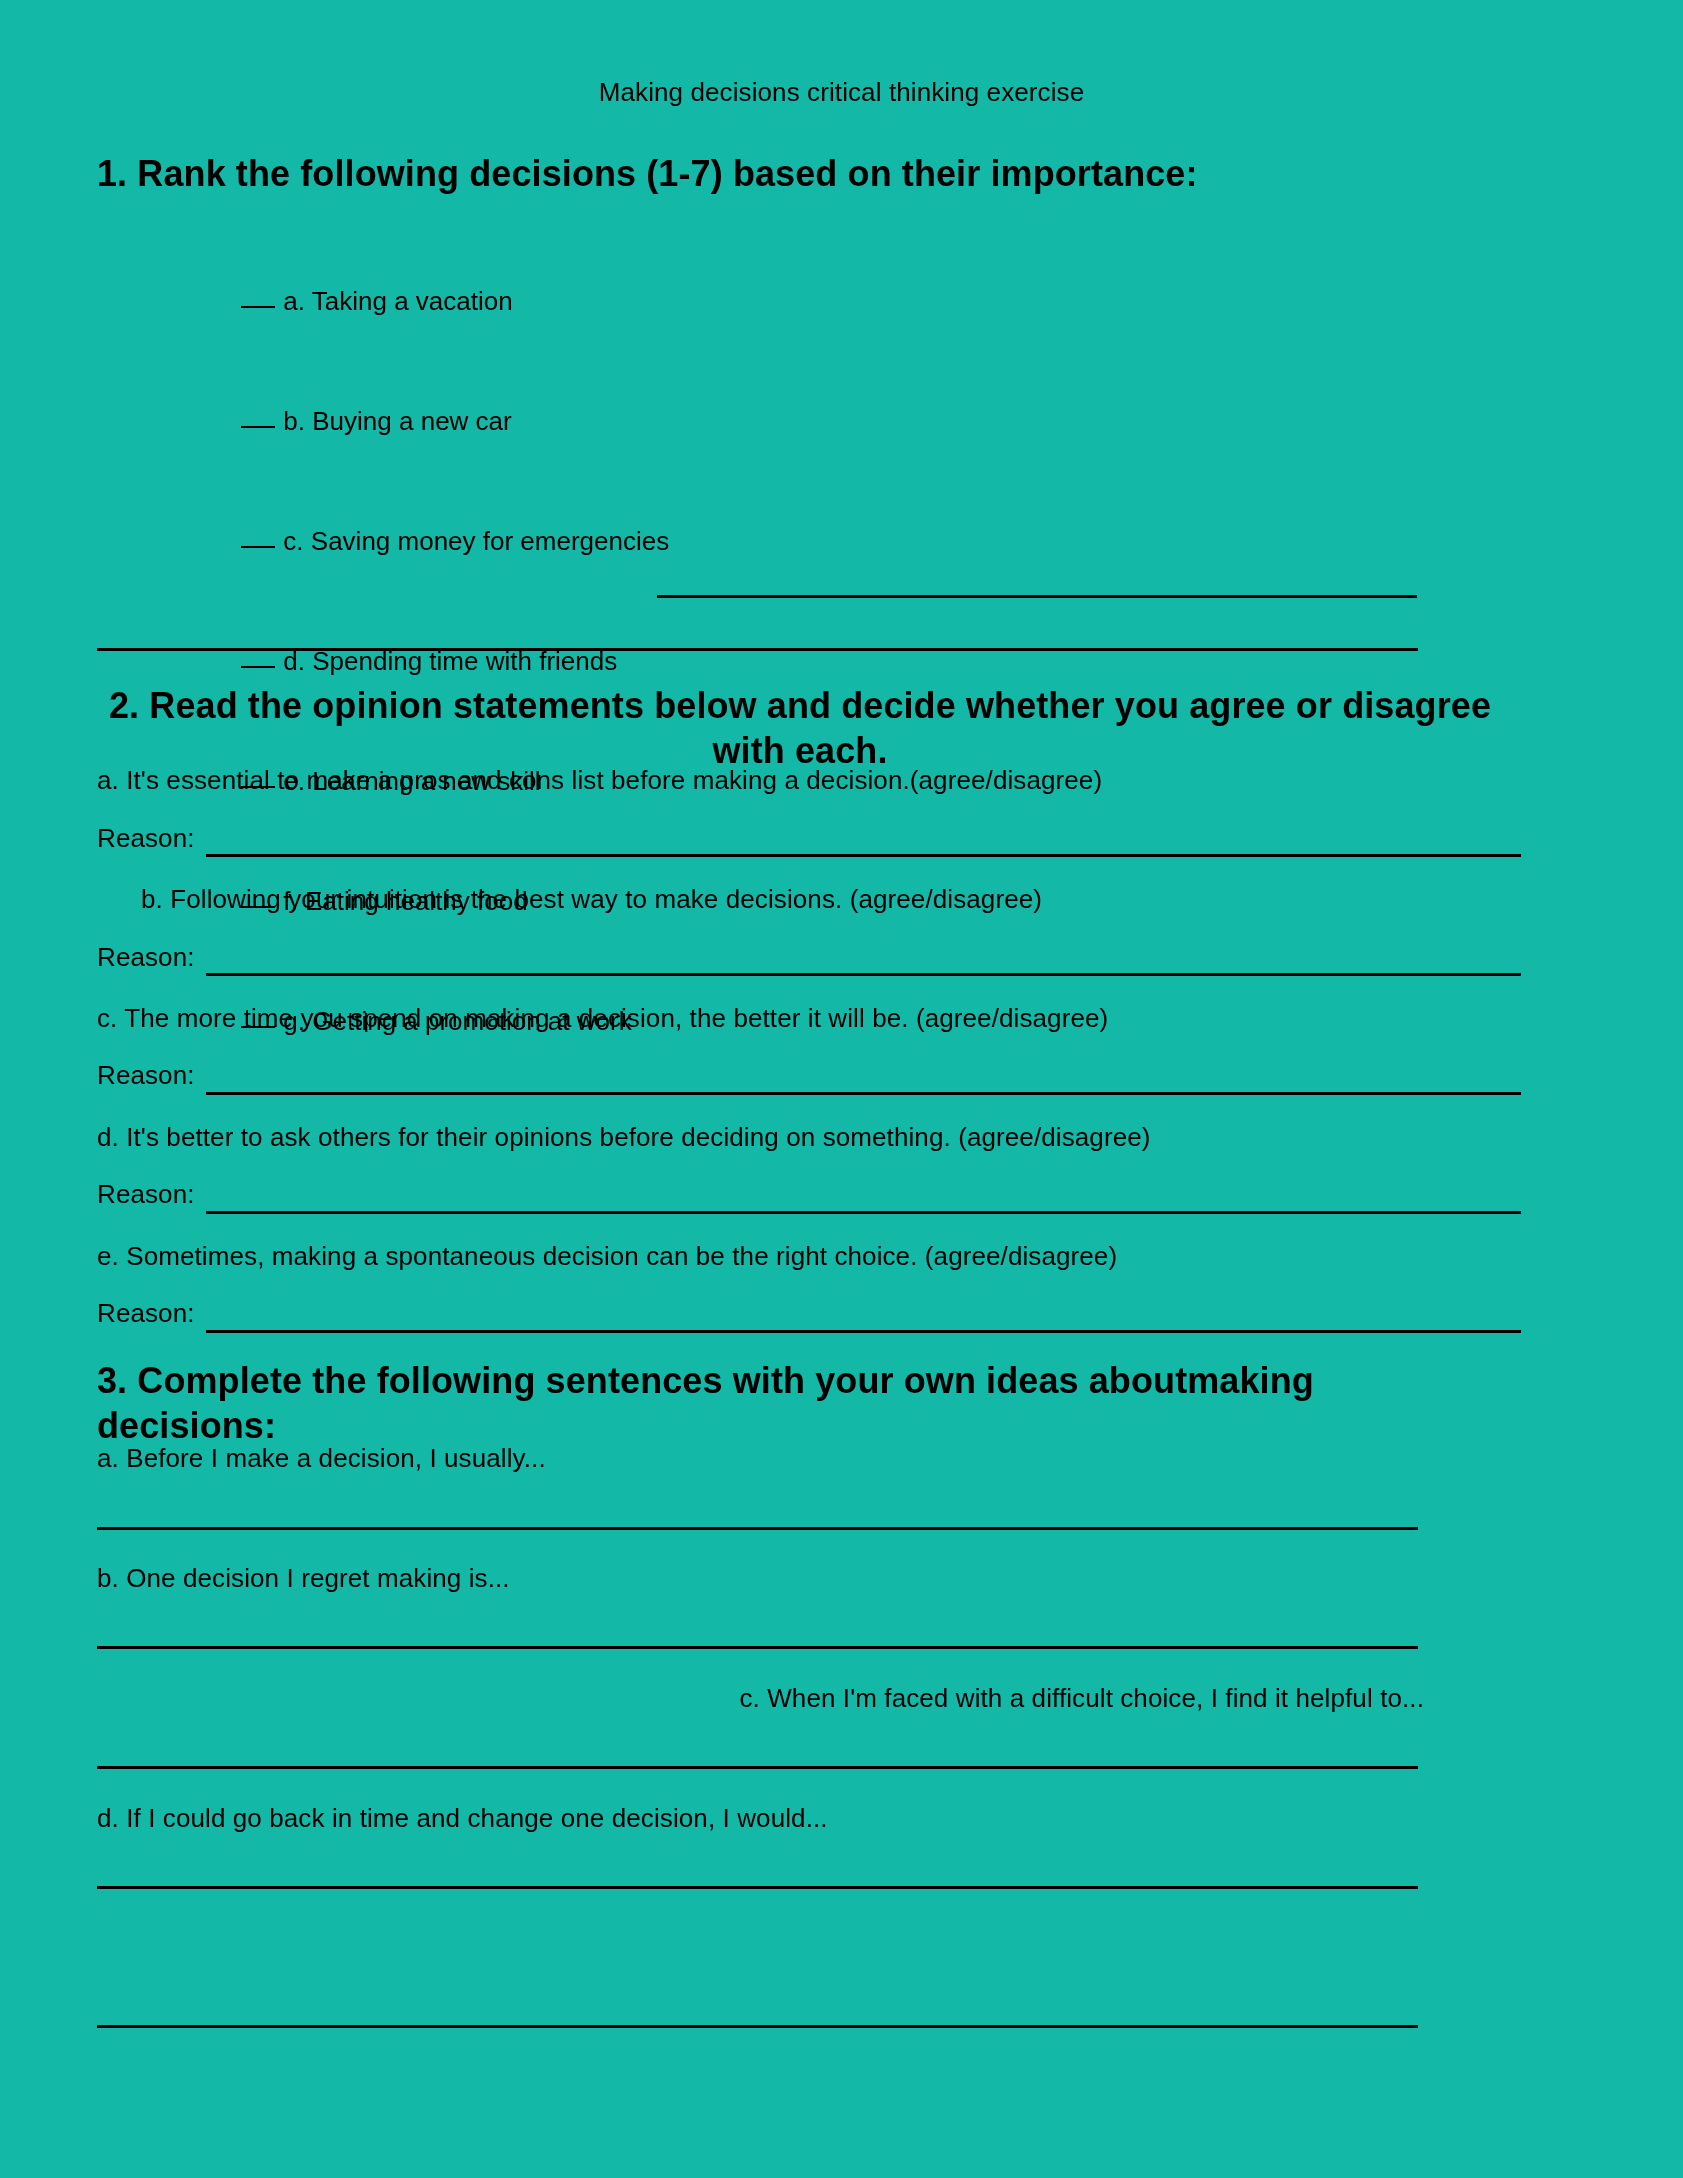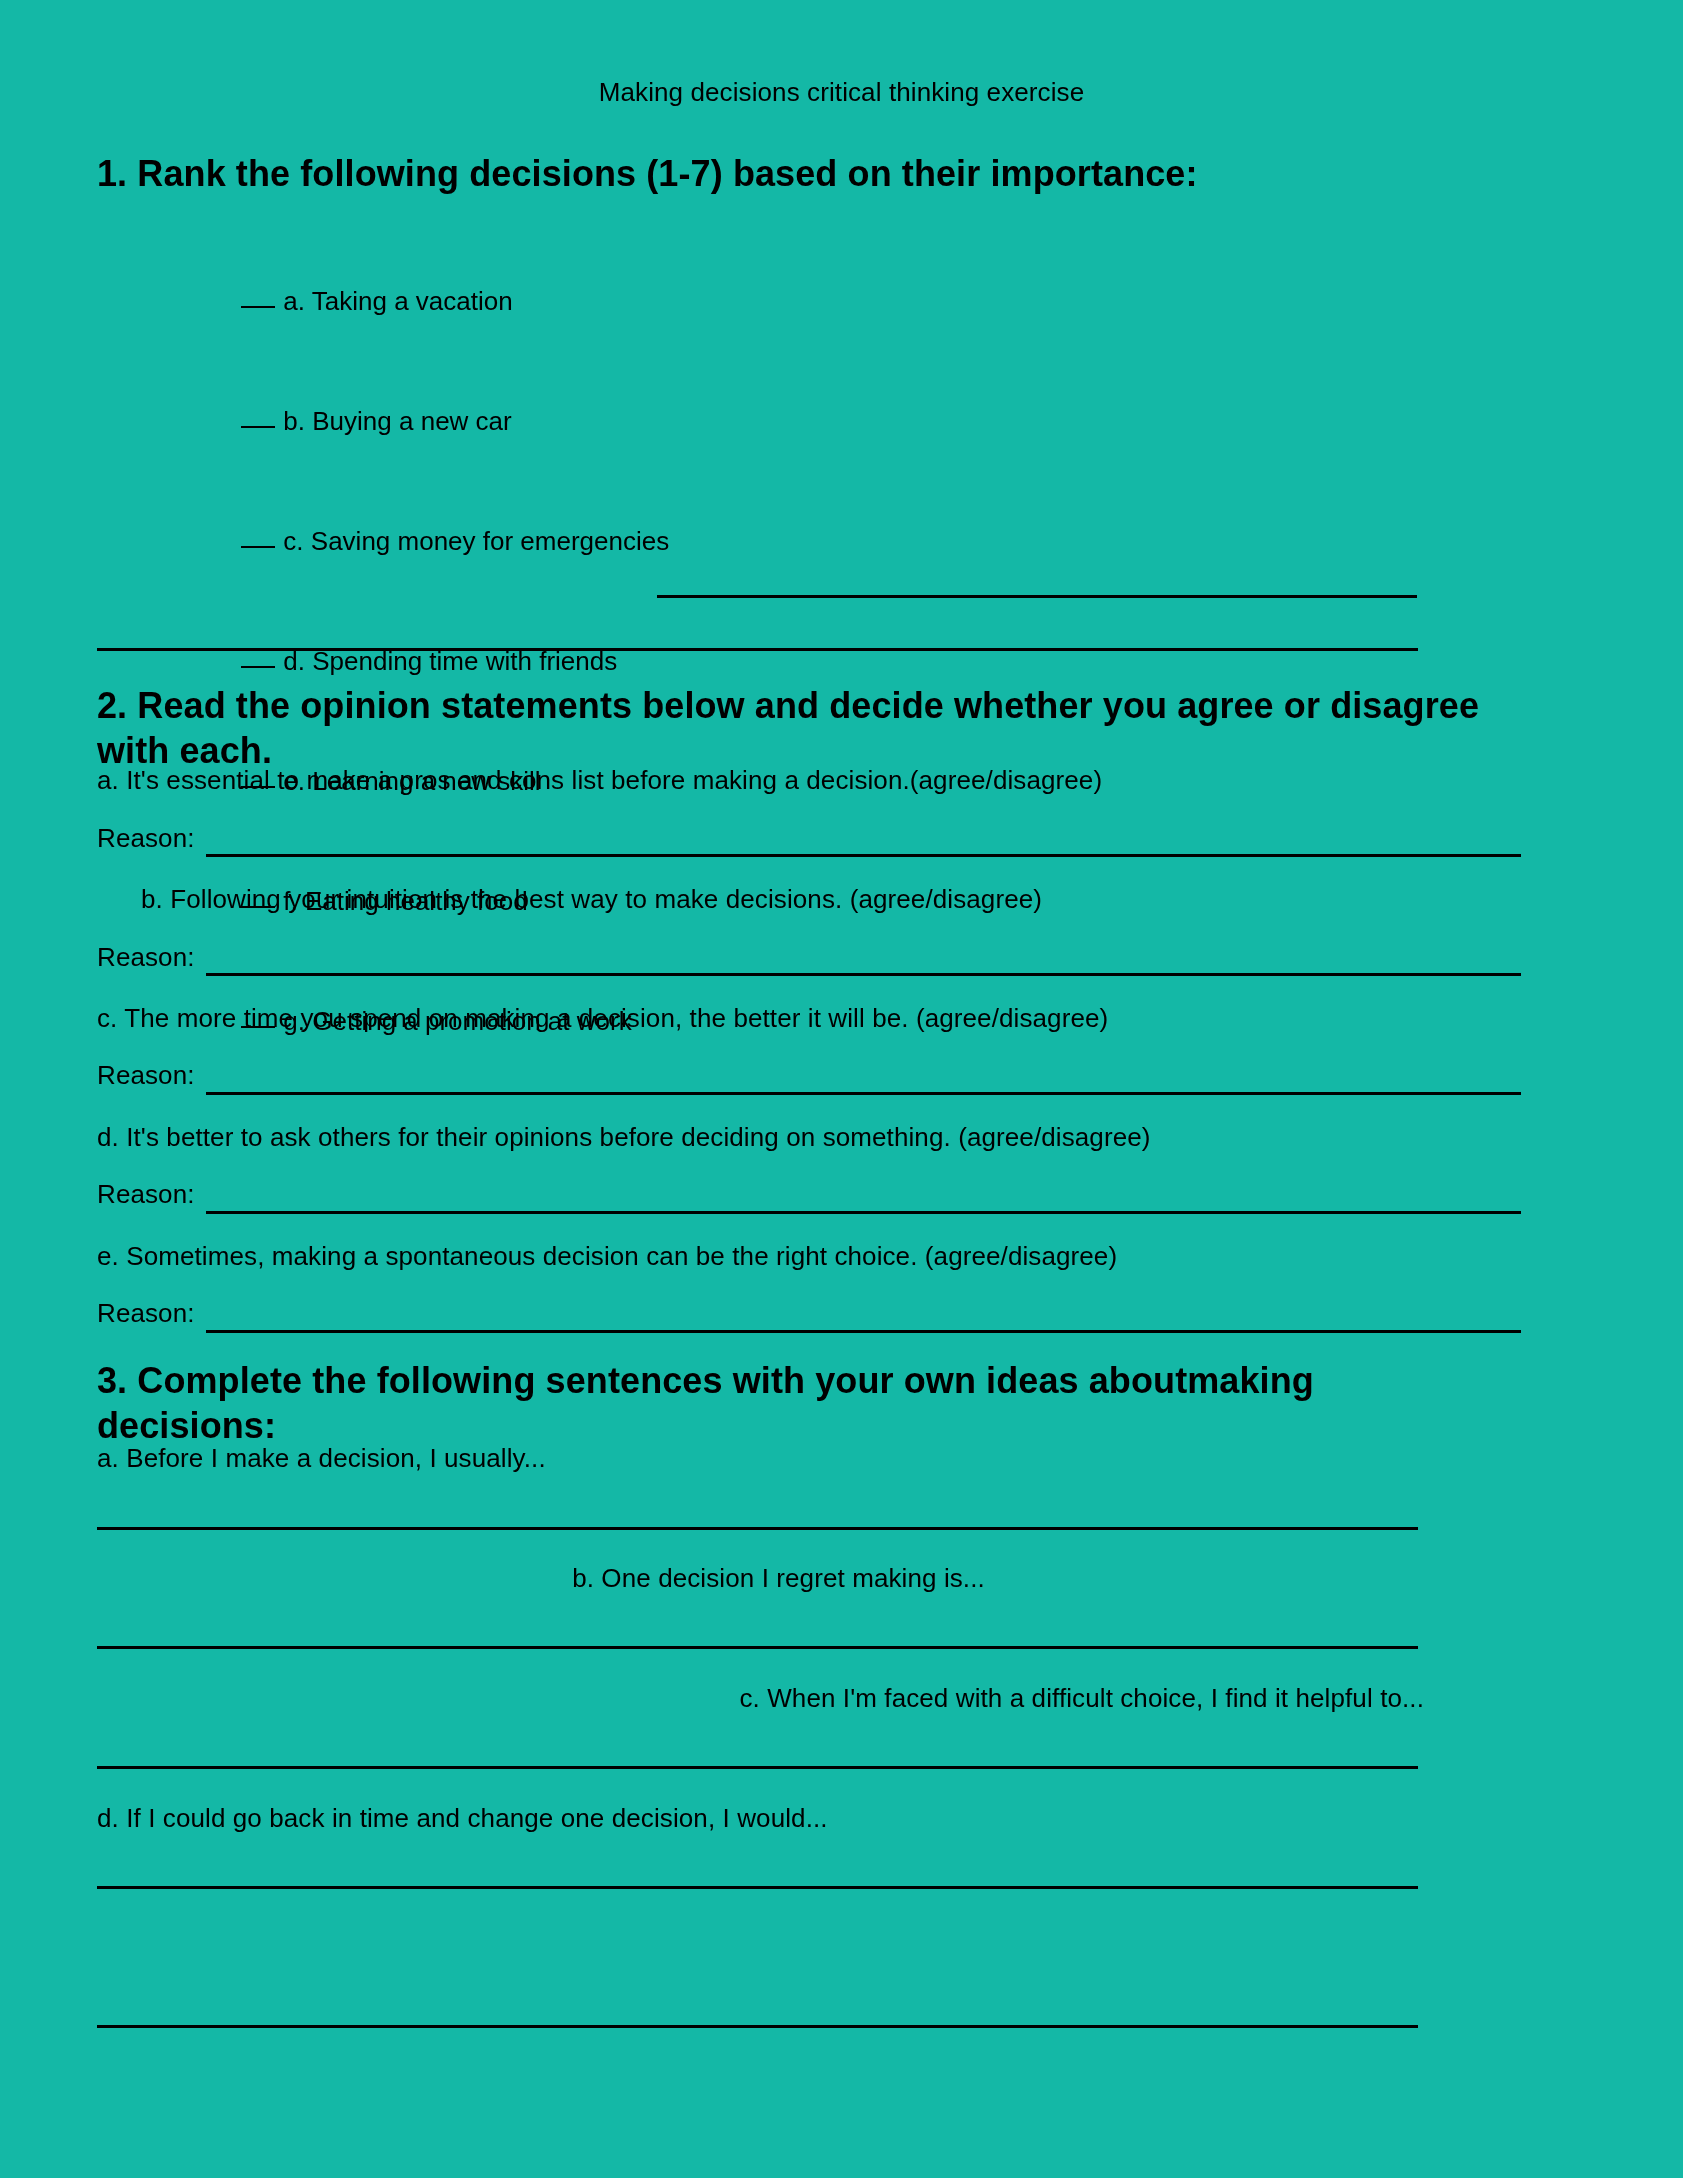--- a/index.html
+++ b/index.html
@@ -109,21 +109,21 @@
       <span class="rank-blank"></span><span>f.</span> <span>Eating healthy food</span>
     </div>
     <div class="rank-item">
       <span class="rank-blank"></span><span>g.</span> <span>Getting a promotion at work</span>
     </div>
   </div>
 
   <div class="rule" style="left:657px; top:595px; width:760px;"></div>
   <div class="rule" style="left:97px; top:648px; width:1321px;"></div>
 
-  <div class="abs q-heading" style="left:97px; top:683px; width:1406px;">2. Read the opinion statements below and decide whether you agree or disagree with each.</div>
+  <div class="abs q-heading" style="left:97px; top:683px; width:1406px;text-align:center;">2. Read the opinion statements below and decide whether you agree or disagree with each.</div>
 
   <div class="abs plain" style="left:97px; top:764px; width:1406px;">a. It's essential to make a pros and cons list before making a decision.(agree/disagree)</div>
   <div class="abs plain" style="left:97px; top:822px;">Reason:</div>
   <div class="rule" style="left:206px; top:854px; width:1315px;"></div>
 
   <div class="abs plain" style="left:97px; top:883px; width:1406px;margin-left:44px;">b. Following your intuition is the best way to make decisions. (agree/disagree)</div>
   <div class="abs plain" style="left:97px; top:941px;">Reason:</div>
   <div class="rule" style="left:206px; top:973px; width:1315px;"></div>
 
   <div class="abs plain" style="left:97px; top:1002px; width:1406px;">c. The more time you spend on making a decision, the better it will be. (agree/disagree)</div>
@@ -136,21 +136,21 @@
 
   <div class="abs plain" style="left:97px; top:1240px; width:1406px;">e. Sometimes, making a spontaneous decision can be the right choice. (agree/disagree)</div>
   <div class="abs plain" style="left:97px; top:1297px;">Reason:</div>
   <div class="rule" style="left:206px; top:1330px; width:1315px;"></div>
 
   <div class="abs q-heading" style="left:97px; top:1358px; width:1406px;">3. Complete the following sentences with your own ideas aboutmaking decisions:</div>
 
   <div class="abs plain" style="left:97px; top:1442px; width:1327px;">a. Before I make a decision, I usually...</div>
   <div class="rule" style="left:97px; top:1527px; width:1321px;"></div>
 
-  <div class="abs plain" style="left:115px; top:1562px; width:1327px;text-align:center;">b. One decision I regret making is...</div>
+  <div class="abs plain" style="left:97px; top:1562px; width:1327px;">b. One decision I regret making is...</div>
   <div class="rule" style="left:97px; top:1646px; width:1321px;"></div>
 
   <div class="abs plain" style="left:97px; top:1682px; width:1327px;text-align:right;">c. When I'm faced with a difficult choice, I find it helpful to...</div>
   <div class="rule" style="left:97px; top:1766px; width:1321px;"></div>
 
   <div class="abs plain" style="left:97px; top:1802px; width:1327px;">d. If I could go back in time and change one decision, I would...</div>
   <div class="rule" style="left:97px; top:1886px; width:1321px;"></div>
 
   <div class="rule" style="left:97px; top:2025px; width:1321px;"></div>
 

